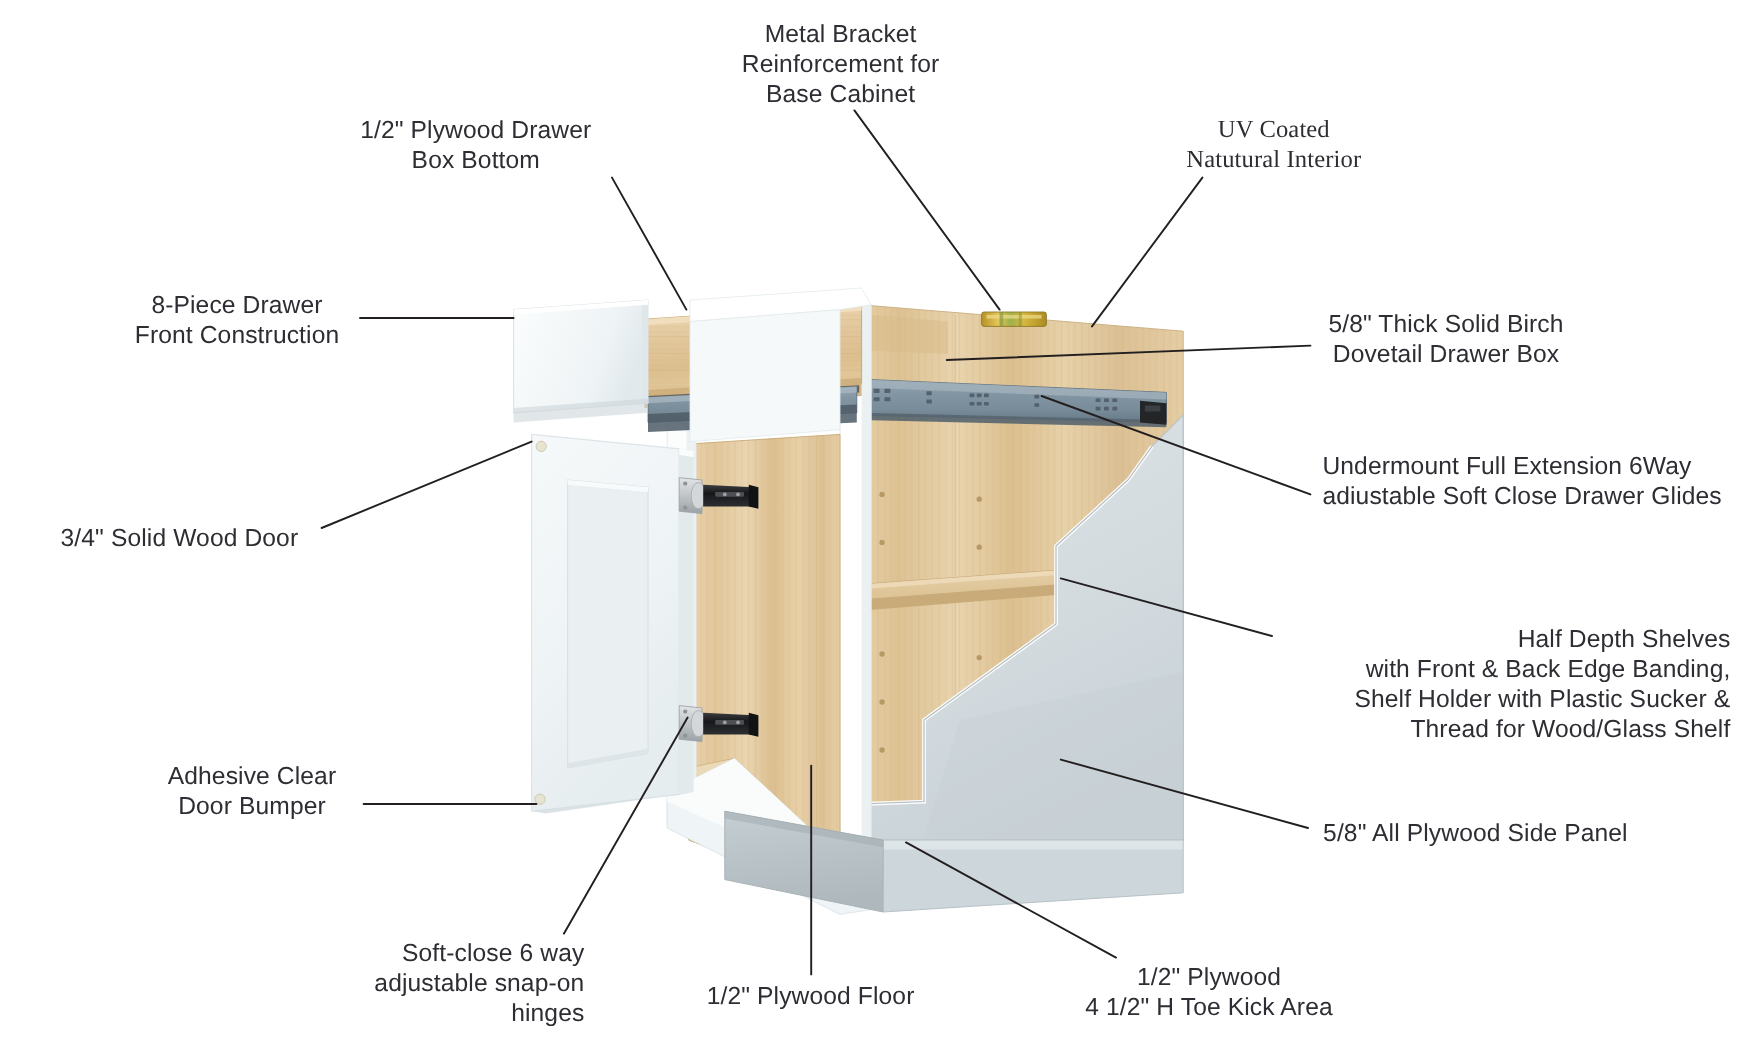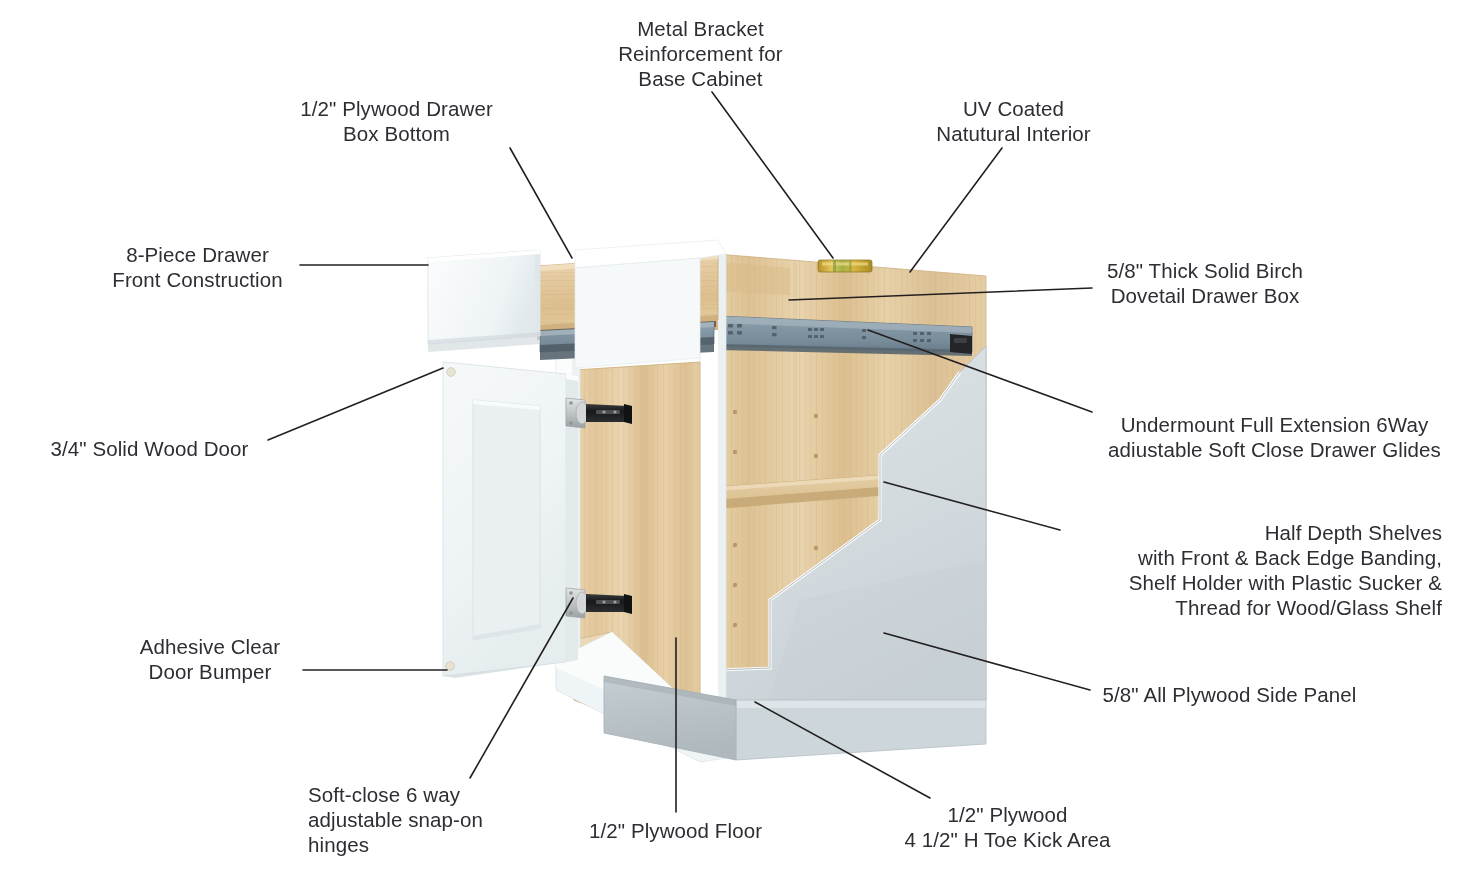--- a/index.html
+++ b/index.html
@@ -356,37 +356,37 @@
       <polyline points="676,812 676,638" fill="none" stroke="#231f20" stroke-width="1.6" stroke-linecap="round"></polyline>
       <polyline points="930,798 755,702" fill="none" stroke="#231f20" stroke-width="1.6" stroke-linecap="round"></polyline>
     </svg>
 
   <div id="calloutHost">
       <div class="callout" style="left: 613px; top: 16px; width: 175px; text-align: center;">Metal Bracket
 Reinforcement for
 Base Cabinet</div>
       <div class="callout" style="left: 290px; top: 96px; width: 213px; text-align: center;">1/2" Plywood Drawer
 Box Bottom</div>
-      <div class="callout" style="left: 930px; top: 96px; width: 167px; text-align: center;">UV Coated
+      <div class="callout" style="left: 978px; top: 96px; width: 167px; text-align: center; font-family: Liberation Serif, serif;">UV Coated
 Natutural Interior</div>
       <div class="callout" style="left: 100px; top: 242px; width: 195px; text-align: center;">8-Piece Drawer
 Front Construction</div>
       <div class="callout" style="left: 1098px; top: 258px; width: 214px; text-align: center;">5/8" Thick Solid Birch
 Dovetail Drawer Box</div>
       <div class="callout" style="left: 42px; top: 436px; width: 215px; text-align: center;">3/4" Solid Wood Door</div>
-      <div class="callout" style="left: 1102px; top: 412px; width: 345px; text-align: center;">Undermount Full Extension 6Way
+      <div class="callout" style="left: 1102px; top: 376px; width: 345px; text-align: left;">Undermount Full Extension 6Way
 adiustable Soft Close Drawer Glides</div>
       <div class="callout" style="left: 1062px; top: 520px; width: 380px; text-align: right;">Half Depth Shelves
 with Front &amp; Back Edge Banding,
 Shelf Holder with Plastic Sucker &amp;
 Thread for Wood/Glass Shelf</div>
       <div class="callout" style="left: 130px; top: 634px; width: 160px; text-align: center;">Adhesive Clear
 Door Bumper</div>
       <div class="callout" style="left: 1097px; top: 682px; width: 265px; text-align: center;">5/8" All Plywood Side Panel</div>
-      <div class="callout" style="left: 308px; top: 782px; width: 195px; text-align: left;">Soft-close 6 way
+      <div class="callout" style="left: 292px; top: 782px; width: 195px; text-align: right;">Soft-close 6 way
 adjustable snap-on
 hinges</div>
       <div class="callout" style="left: 582px; top: 818px; width: 187px; text-align: center;">1/2" Plywood Floor</div>
       <div class="callout" style="left: 890px; top: 802px; width: 235px; text-align: center;">1/2" Plywood
 4 1/2" H Toe Kick Area</div>
     </div>
 
 </div>
 
 </body></html>

